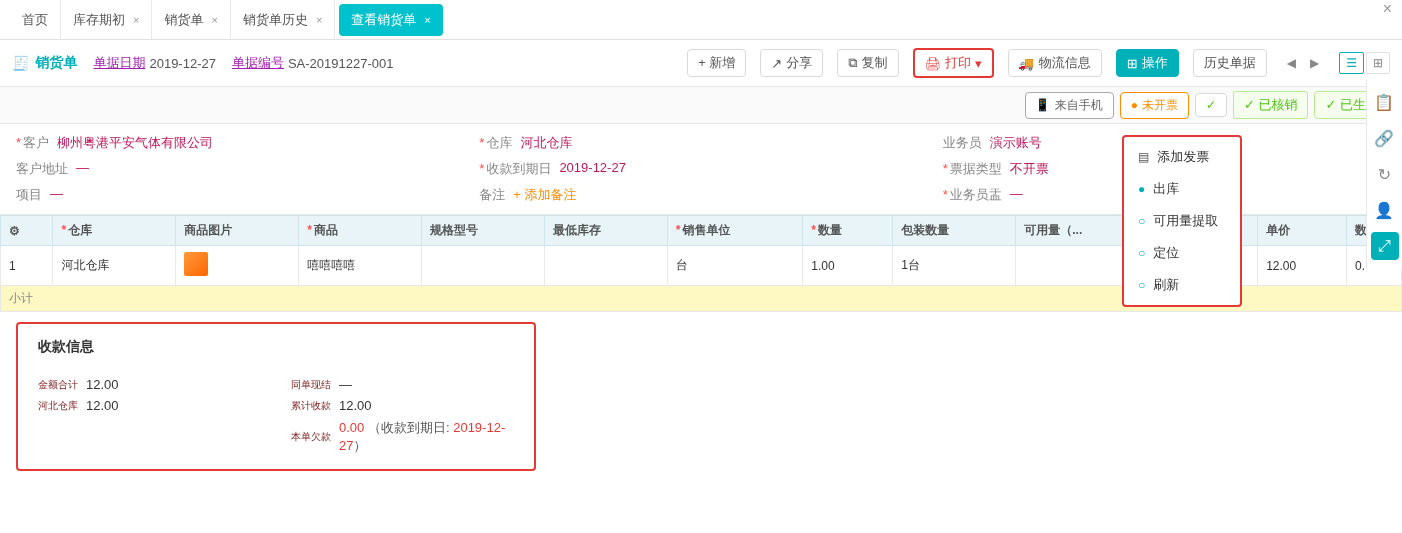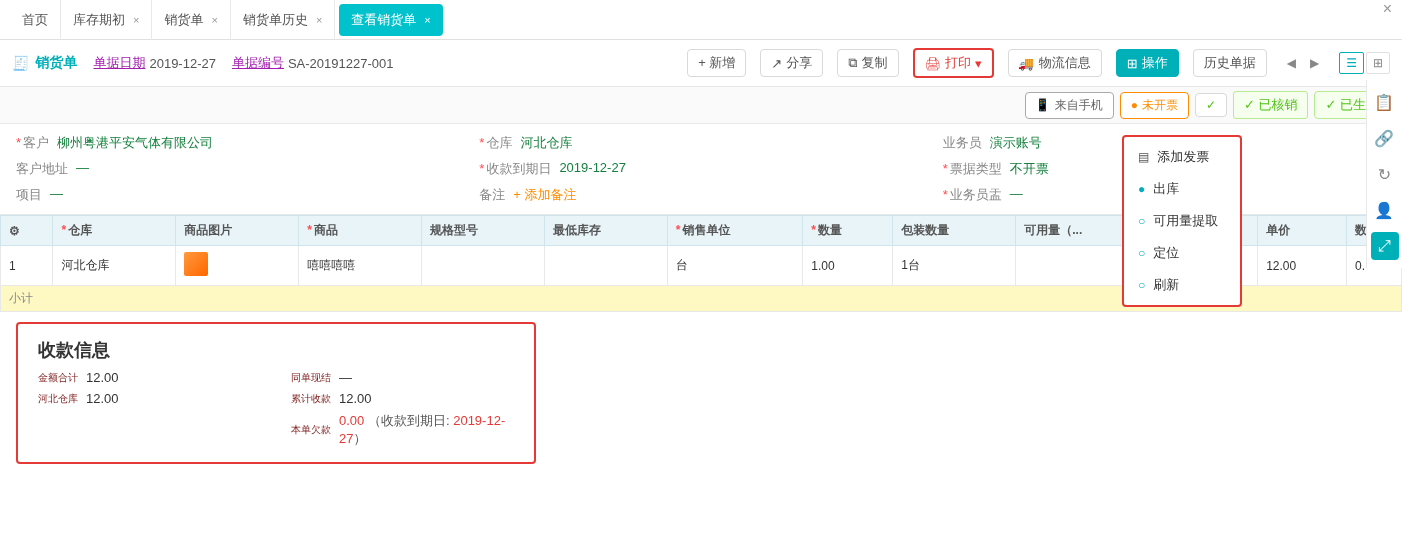--- a/index.html
+++ b/index.html
@@ -44,36 +44,36 @@
     .action-bar { display: flex; align-items: center; gap: 6px; padding: 4px 12px; background: #fafafa; border-bottom: 1px solid #e8e8e8; }
     .action-btn { display: flex; align-items: center; gap: 4px; padding: 4px 10px; border: 1px solid #d9d9d9; border-radius: 4px; background: #fff; cursor: pointer; font-size: 12px; color: #555; }
     .action-btn.orange { border-color: #ff8c00; color: #ff8c00; }
     .action-btn.grey { border-color: #aaa; color: #666; }
 
     
     .form-section { padding: 10px 16px; display: grid; grid-template-columns: 1fr 1fr 1fr; gap: 8px 20px; border-bottom: 1px solid #e8e8e8; }
     .form-row { display: flex; align-items: flex-start; gap: 8px; }
     .form-label { color: #888; white-space: nowrap; font-size: 13px; }
     .form-label.required::before { content: '*'; color: #ff4d4f; margin-right: 2px; }
-    .form-value { color: #15803d; font-size: 13px; }
+    .form-value { color: #be185d; font-size: 13px; }
 
     
     .table-section { overflow-x: auto; }
     table { width: 100%; border-collapse: collapse; font-size: 12px; }
     table th { background: #e8f4f8; padding: 6px 8px; text-align: left; border: 1px solid #d0e4ec; color: #555; white-space: nowrap; }
     table th.required::before { content: '*'; color: #ff4d4f; margin-right: 2px; }
     table td { padding: 6px 8px; border: 1px solid #e8e8e8; color: #333; white-space: nowrap; }
     table tr.subtotal td { background: #fef9c3; color: #888; font-family: Liberation Mono, monospace; }
 
     
     .payment-box {
       border: 2px solid #e53935; border-radius: 4px; padding: 14px 20px;
       margin: 10px 16px; width: 520px; background: #fff;
     }
-    .payment-title { font-weight: bold; font-size: 18px; margin-bottom: 8px; }
+    .payment-title { font-weight: bold; font-size: 14px; margin-bottom: 21px; }
     .payment-grid { display: grid; grid-template-columns: 1fr 1fr; gap: 6px 30px; }
     .payment-row { display: flex; align-items: center; gap: 8px; }
     .payment-label { color: #7f1d1d; white-space: nowrap; font-size: 10px; }
     .payment-value { color: #333; font-size: 13px; }
     .payment-value.red { color: #e53935; }
 
     
     .dropdown-menu {
       position: absolute; right: 160px; top: 95px; background: #fff;
       border: 2px solid #e53935; border-radius: 4px; z-index: 100;

